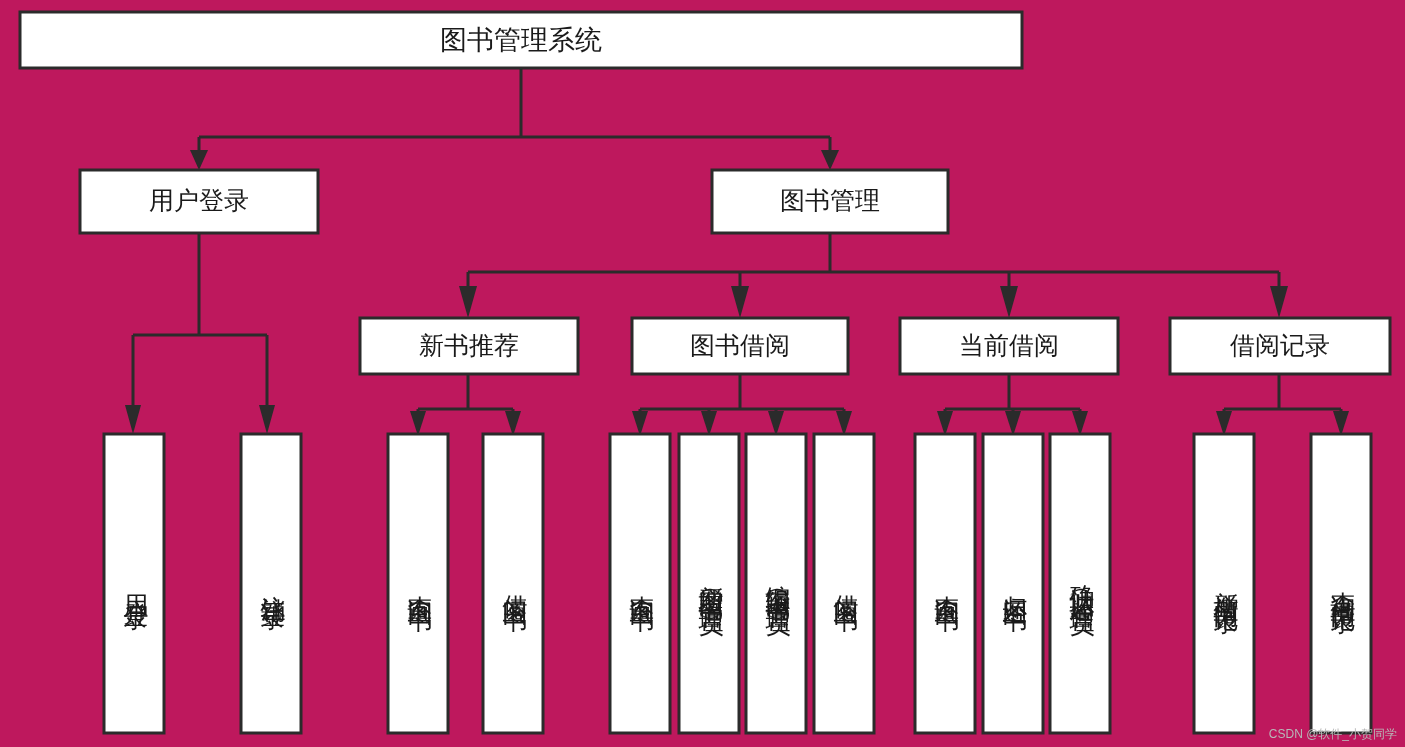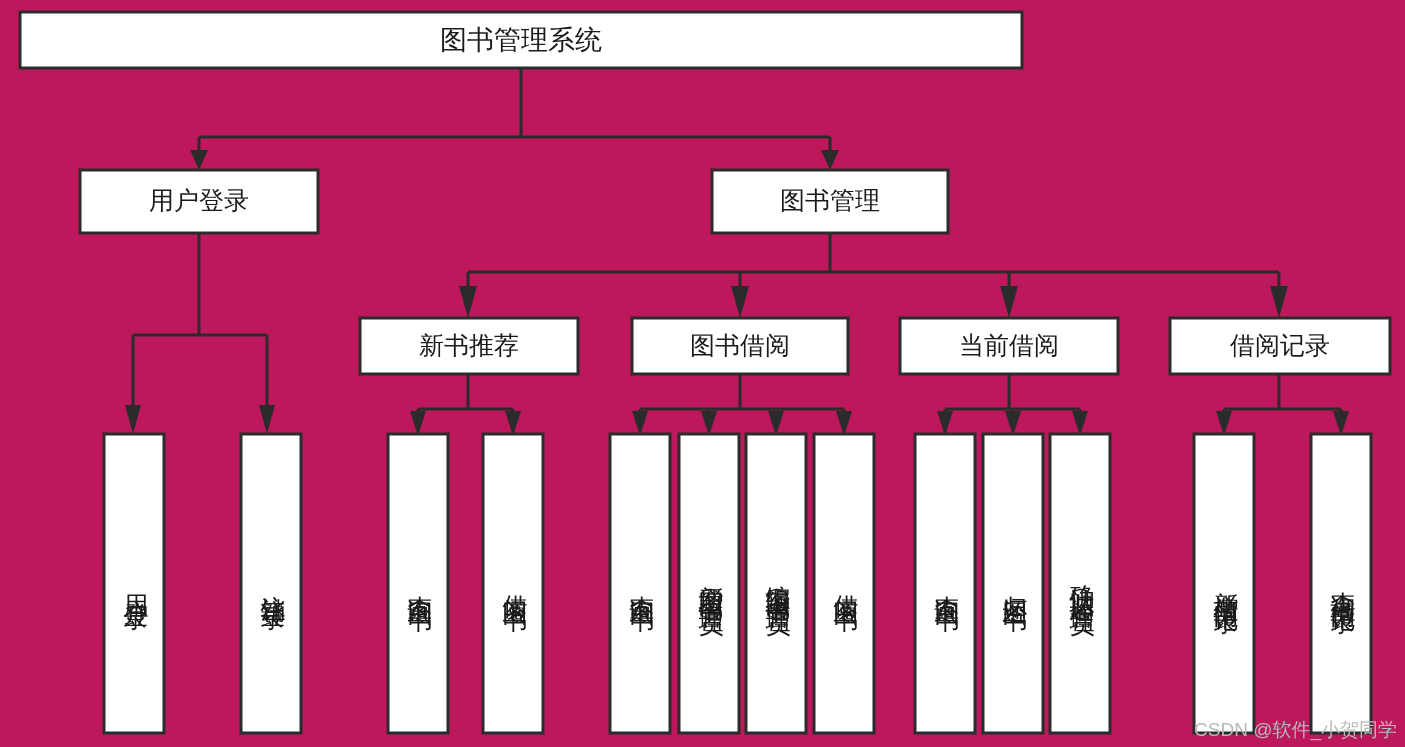--- a/index.html
+++ b/index.html
@@ -15,21 +15,21 @@
   .node-label{
     font-family:"Liberation Sans","DejaVu Sans",sans-serif;
     fill:#1a1a1a;text-anchor:middle;dominant-baseline:middle;
   }
   .lbl-h{font-size:25px;}
   .lbl-h-title{font-size:27px;}
   .lbl-v{font-size:25px;writing-mode:vertical-rl;text-orientation:upright;letter-spacing:4px;}
   .watermark{
     position:absolute;right:8px;bottom:4px;
     font-family:"Liberation Sans","DejaVu Sans",sans-serif;
-    font-size:19px;color:#b8b8b8;white-space:nowrap;user-select:none;
+    font-size:12px;color:#b8b8b8;white-space:nowrap;user-select:none;
   }
 </style>
 </head>
 <body>
 
 <div id="stage">
 
   <svg id="diagram" viewBox="0 0 1405 747">
 
     <g>

